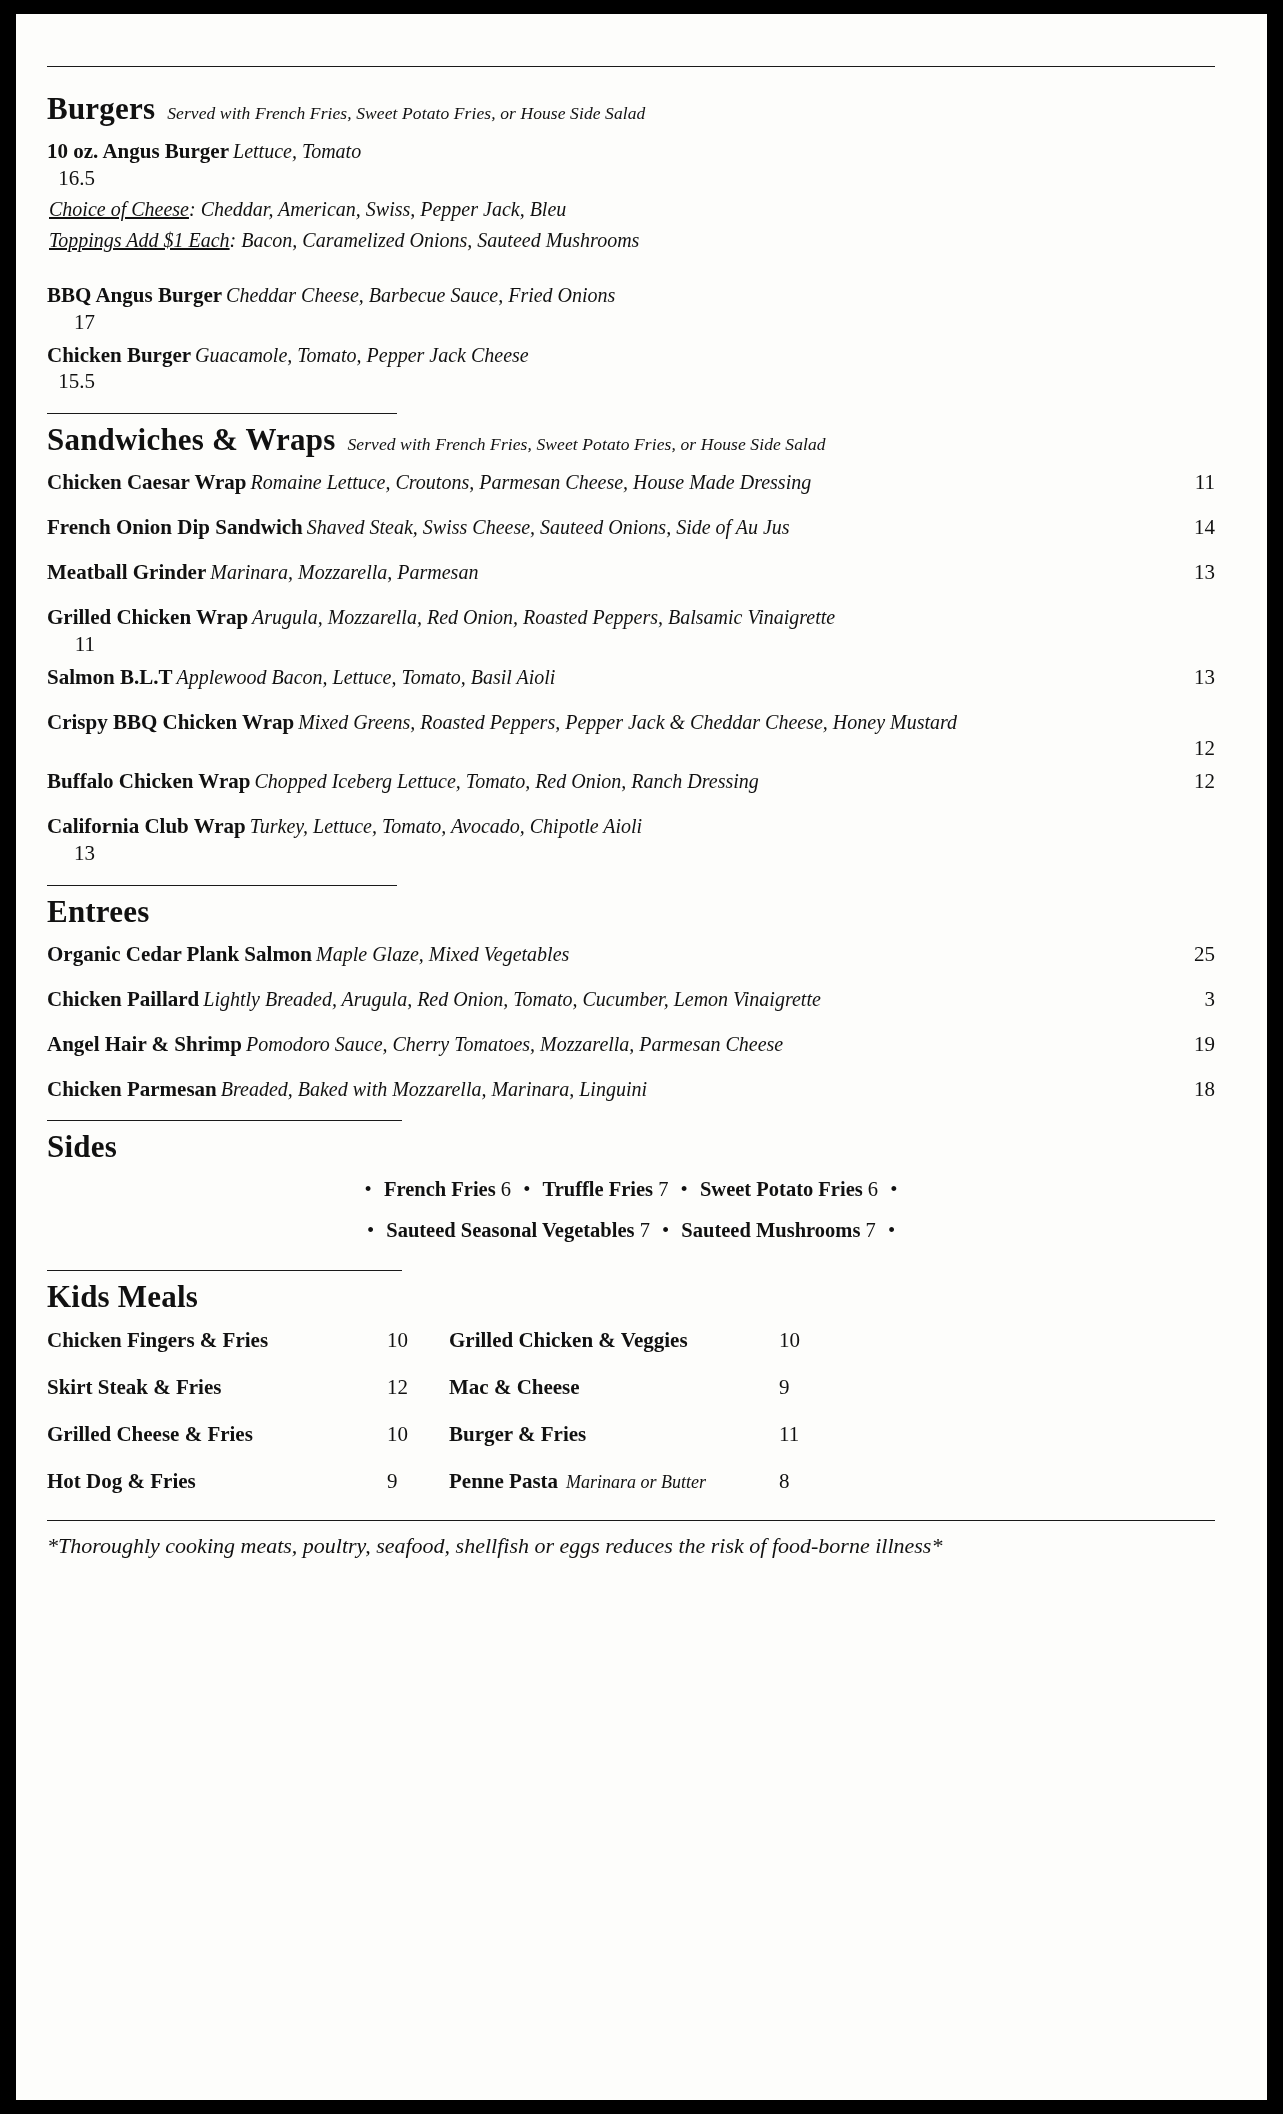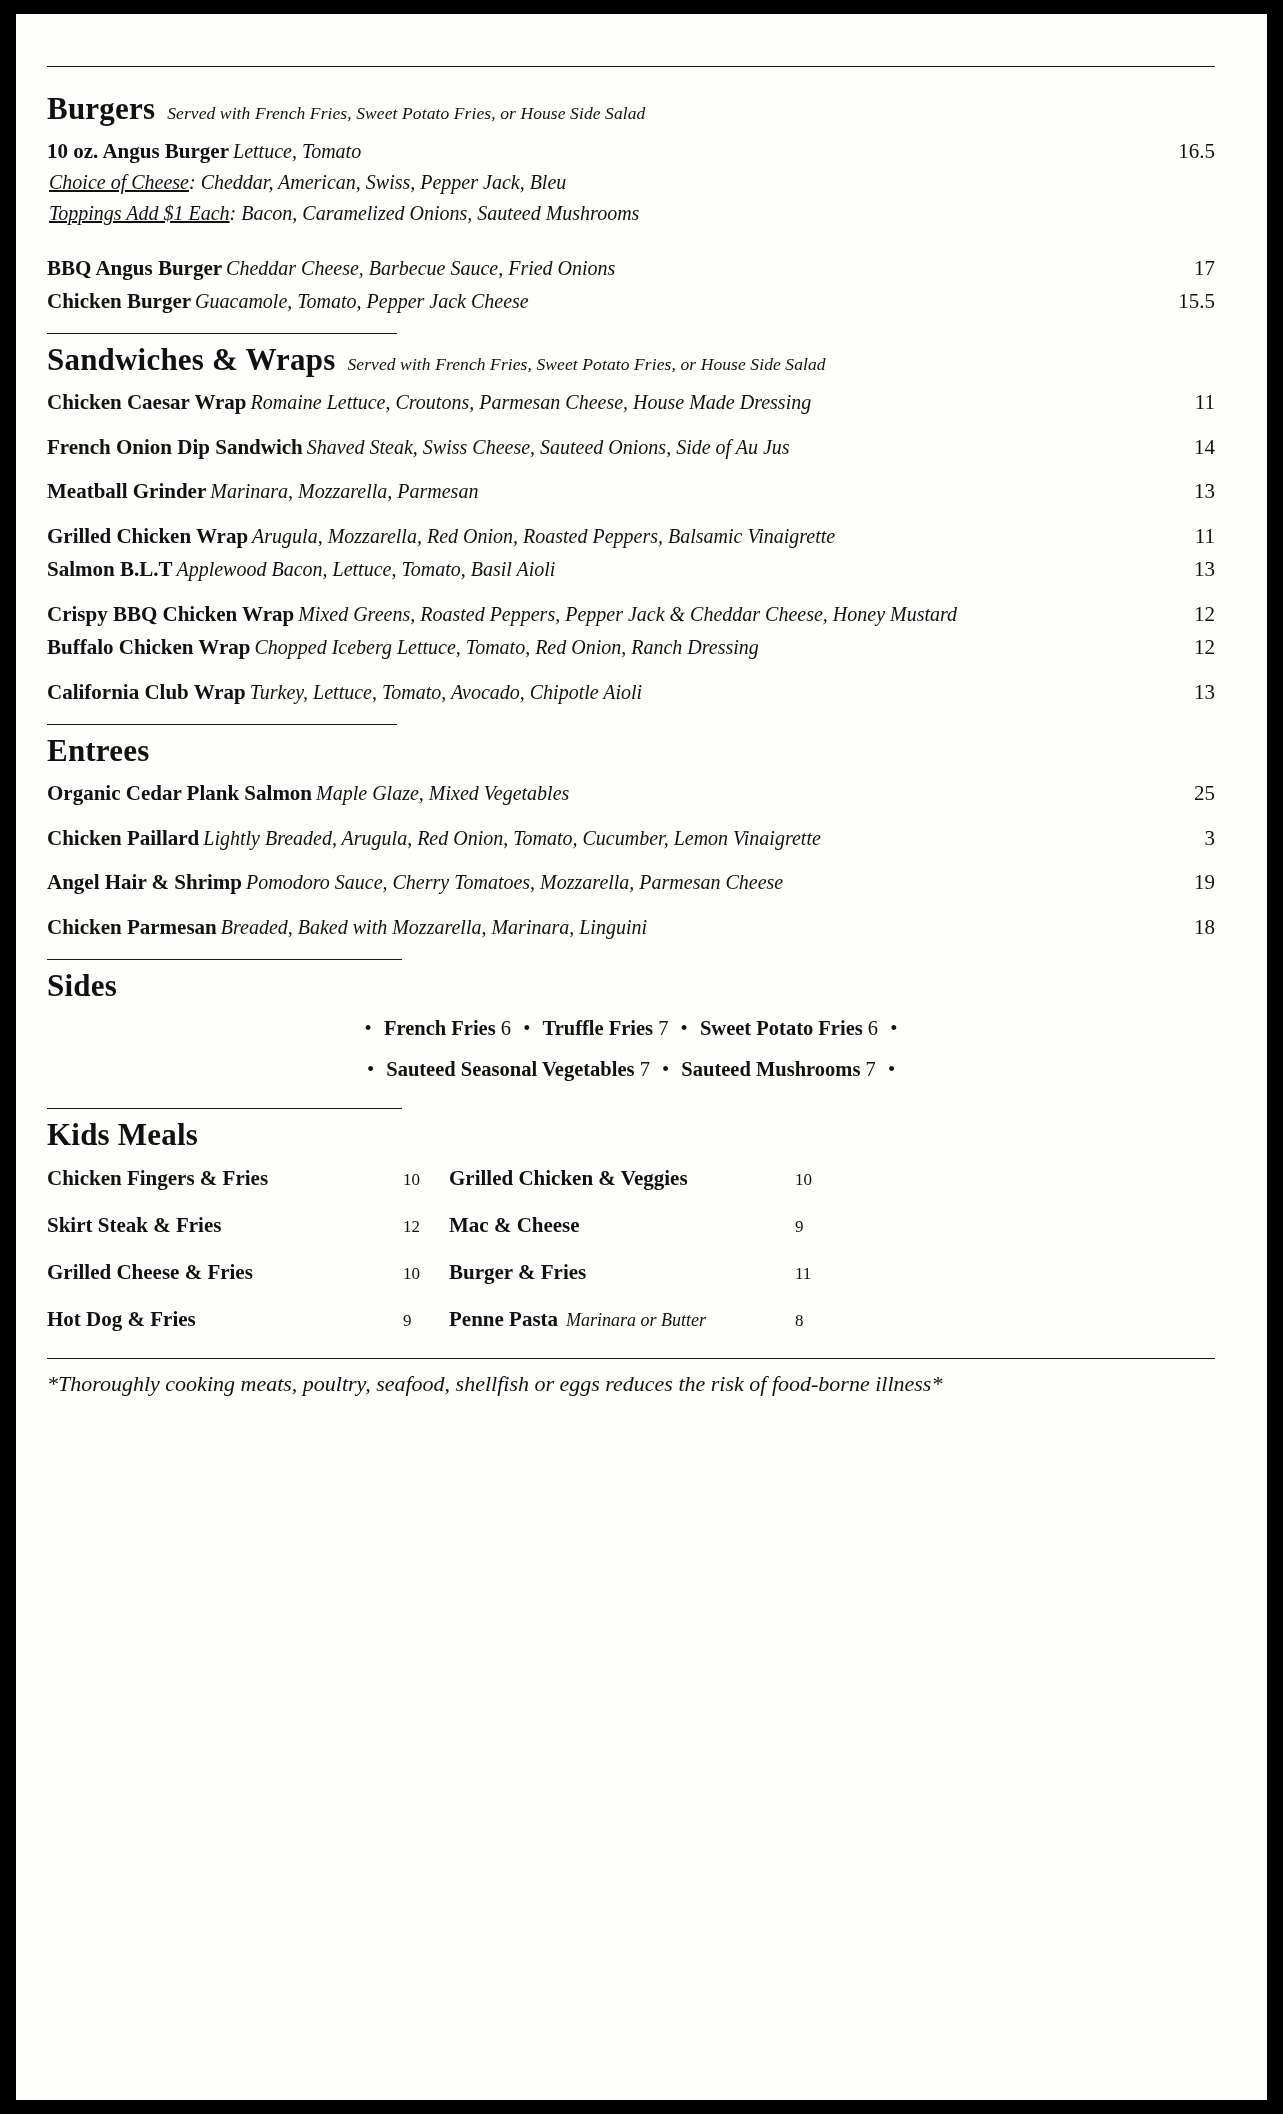--- a/index.html
+++ b/index.html
@@ -60,21 +60,21 @@
   }
   .short-rule.wide { width: 355px; }
 
   
   .item {
     display: flex;
     align-items: flex-start;
     margin: 0 0 18px 0;
     line-height: 1.28;
   }
-  .item.tight { margin-bottom: 6px; }
+  .item.tight { margin-bottom: 6px; flex-direction: column; }
   .item .body {
     flex: 1 1 auto;
     padding-right: 14px;
   }
   .item .price {
     flex: 0 0 auto;
     min-width: 48px;
     text-align: right;
     font-size: 21px;
     white-space: nowrap;
@@ -125,21 +125,21 @@
   .kids-grid .kname {
     font-weight: bold;
     font-size: 21px;
   }
   .kids-grid .kdesc {
     font-style: italic;
     font-size: 18px;
     font-weight: normal;
     padding-left: 8px;
   }
-  .kids-grid .kprice { font-size: 17px; margin-left: 16px; }
+  .kids-grid .kprice { font-size: 21px; }
 
   .bottom-rule {
     border-top: 1.3px solid #1a1a1a;
     margin: 26px 0 12px 0;
   }
   .footnote {
     font-style: italic;
     font-size: 22px;
   }
 </style>

